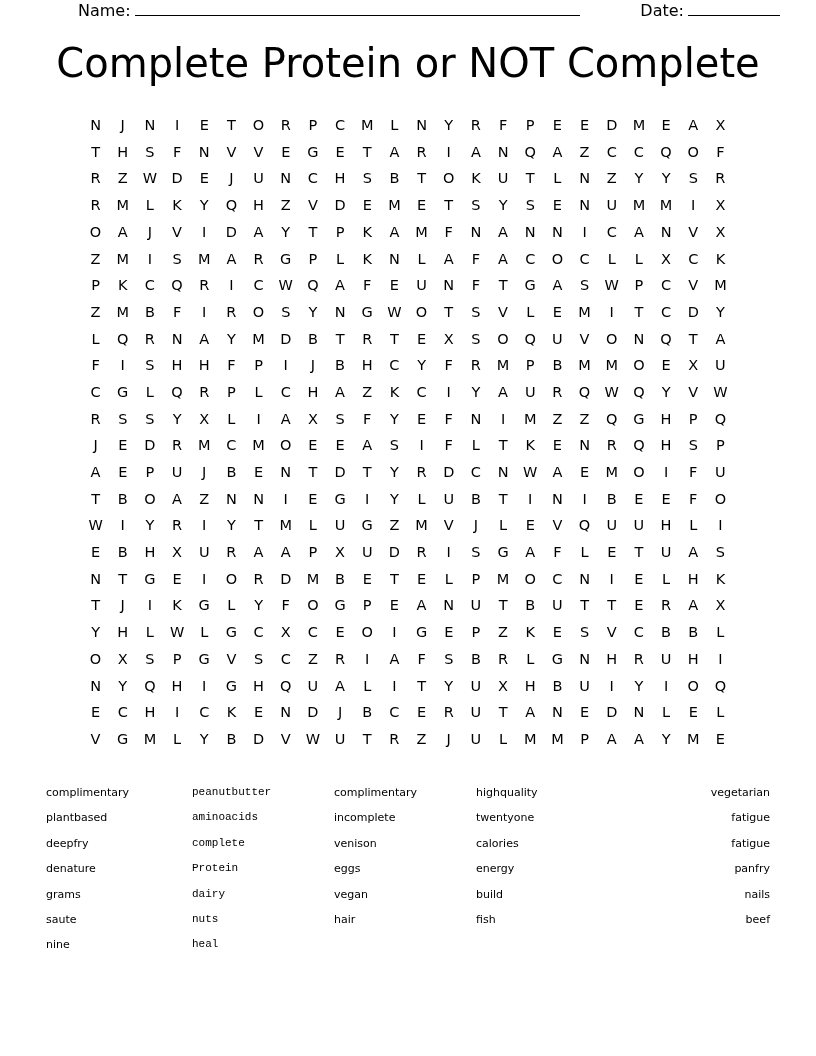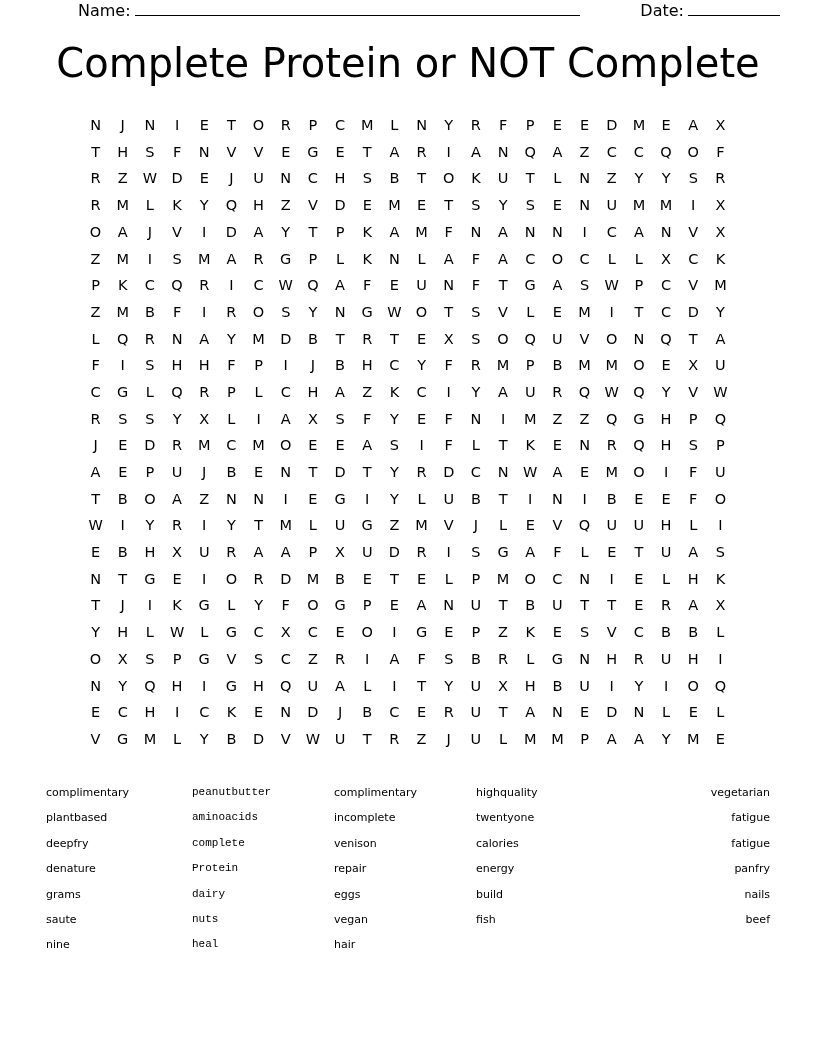--- a/index.html
+++ b/index.html
@@ -763,21 +763,20 @@
       <div class="word-item">complete</div>
       <div class="word-item">Protein</div>
       <div class="word-item">dairy</div>
       <div class="word-item">nuts</div>
       <div class="word-item">heal</div>
     </div>
     <div class="word-col word-col-2">
       <div class="word-item">complimentary</div>
       <div class="word-item">incomplete</div>
       <div class="word-item">venison</div>
-      <div class="word-item">repair</div>
       <div class="word-item">eggs</div>
       <div class="word-item">vegan</div>
       <div class="word-item">hair</div>
     </div>
     <div class="word-col word-col-3">
       <div class="word-item">highquality</div>
       <div class="word-item">twentyone</div>
       <div class="word-item">calories</div>
       <div class="word-item">energy</div>
       <div class="word-item">build</div>

